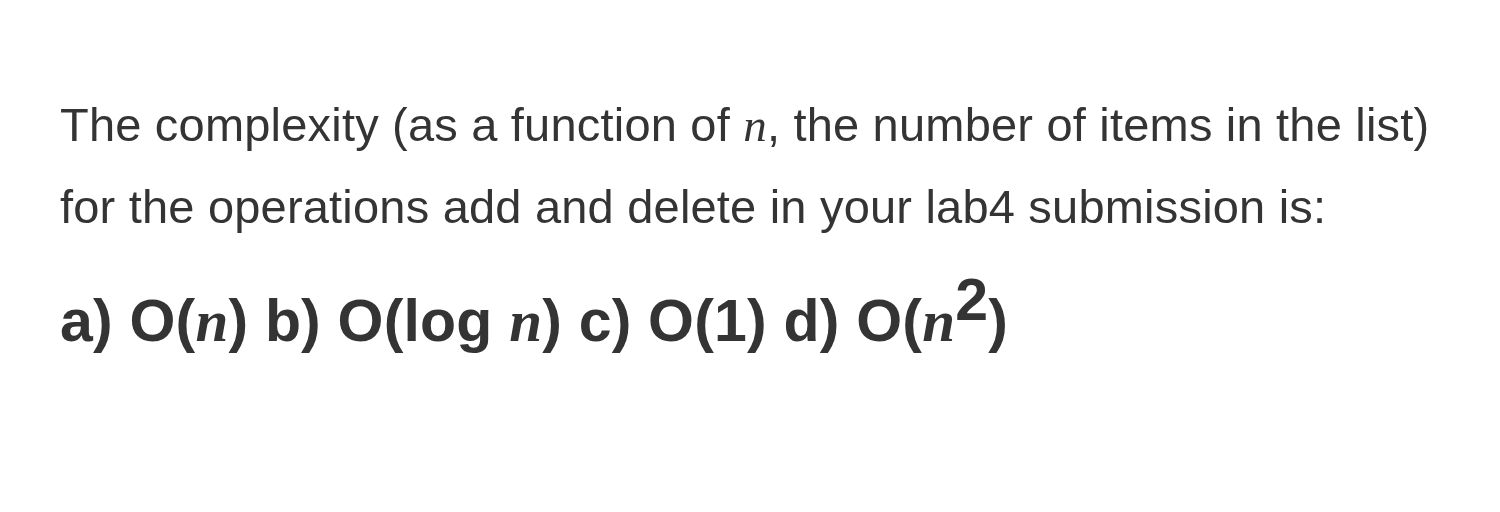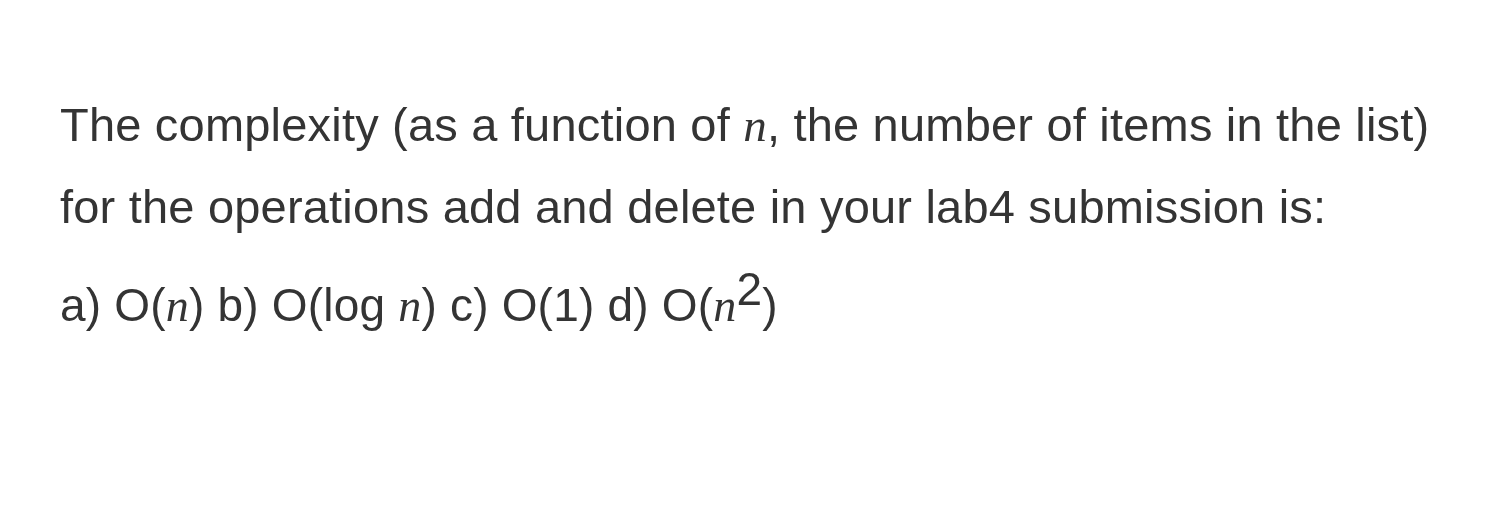--- a/index.html
+++ b/index.html
@@ -21,23 +21,24 @@
       letter-spacing: 0.2px;
     }
     .italic {
       font-style: italic;
       font-family: Georgia, "Times New Roman", serif;
     }
     .sup {
       vertical-align: super;
     }
     .options {
-      font-size: 46px;
+      font-size: 59px;
       line-height: 1.75;
       letter-spacing: 0.2px;
+      font-weight: bold;
     }
   </style>
 </head>
 <body>
 
 <div class="question-text">
   <span>The complexity (as a function of </span><span class="italic">n</span><span>, the number of items in the list) for the operations add and delete in your lab4 submission is:</span>
 </div>
 
 <div class="options">

